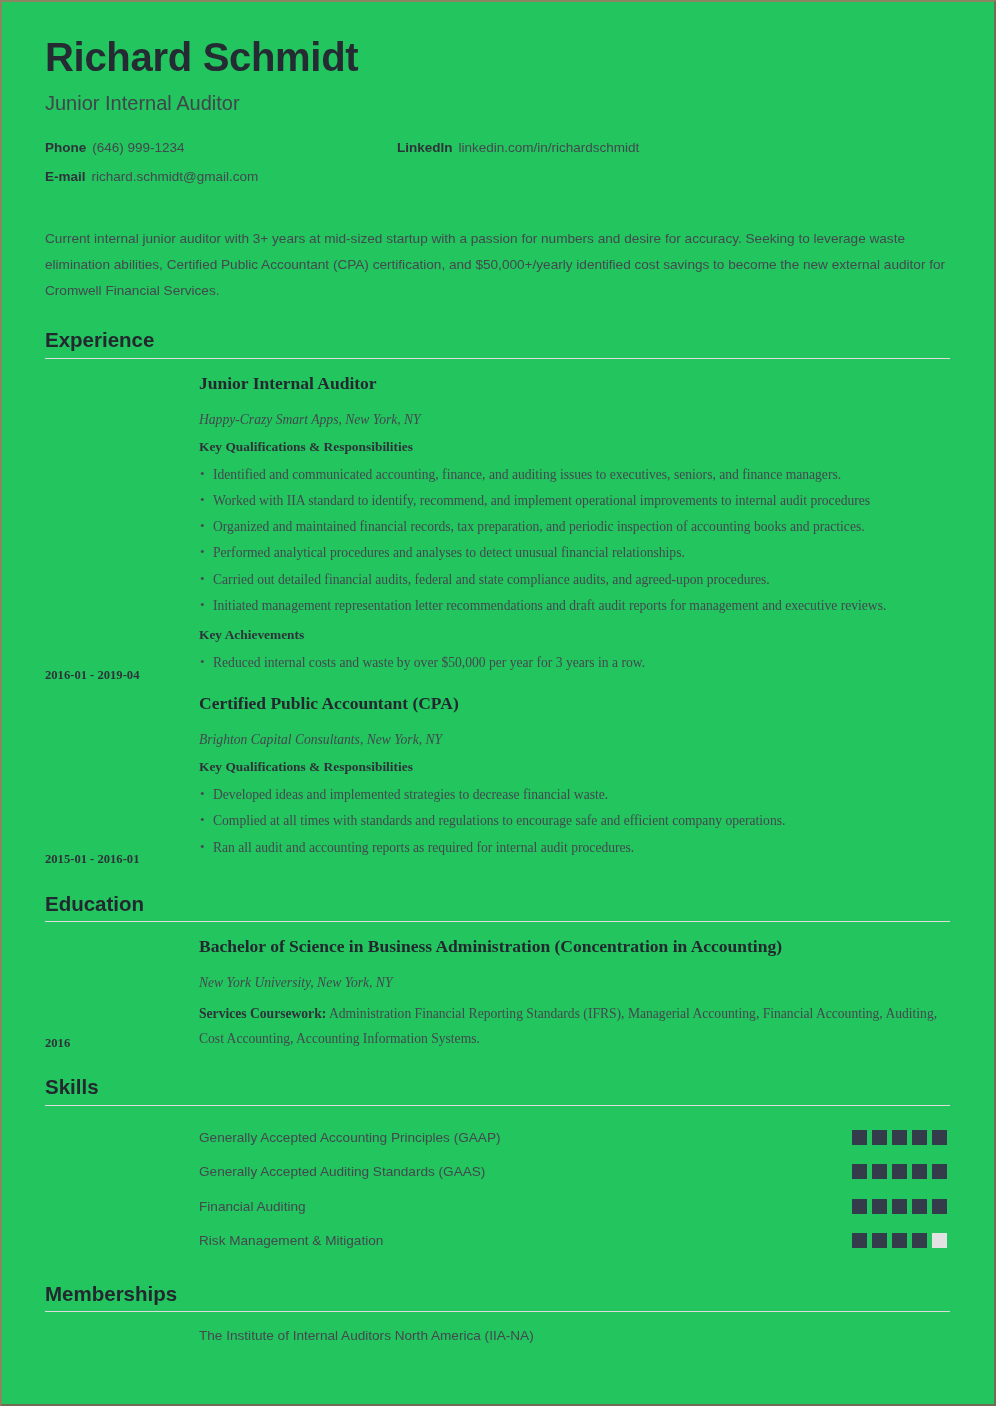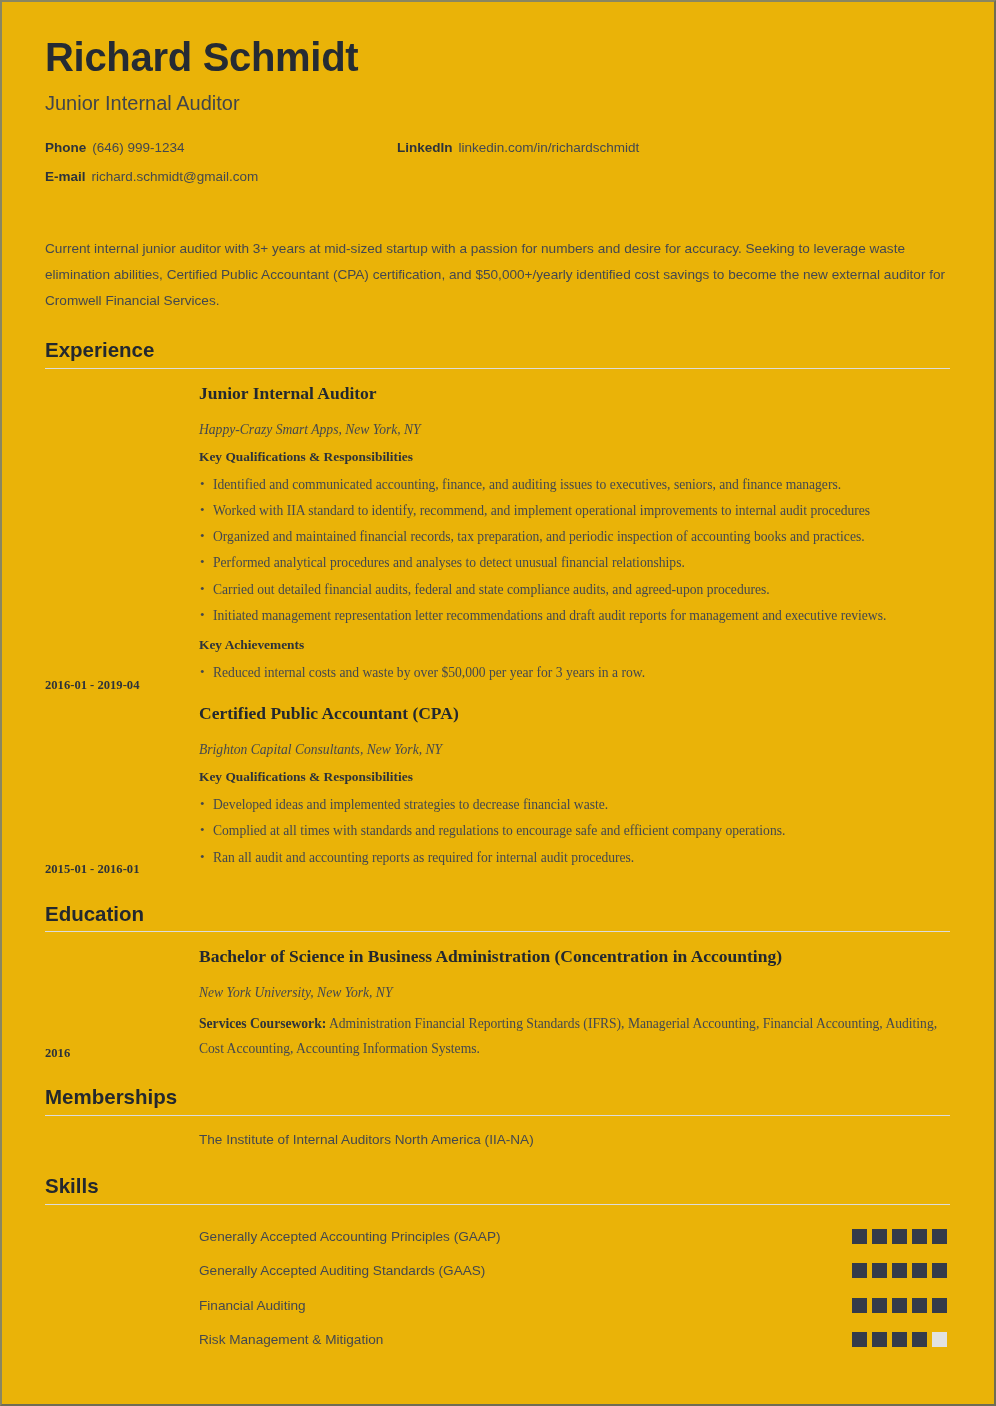--- a/index.html
+++ b/index.html
@@ -14,21 +14,21 @@
     height: 1406px;
     font-family: "Liberation Sans", sans-serif;
     color: #3d4148;
     -webkit-font-smoothing: antialiased;
   }
 
   .page {
     position: relative;
     width: 996px;
     height: 1406px;
-    background: #eab308;
+    background: #22c55e;
     border-top: 2px solid #8a8661;
     border-left: 2px solid #8a8661;
     border-right: 2px solid #6f6d55;
     border-bottom: 2px solid #6f6d55;
     padding: 0;
     overflow: hidden;
   }
   .inner {
     padding: 34px 44px 0 43px;
   }
@@ -63,21 +63,21 @@
   .contact-grid td.col-left  { width: 352px; }
   .c-label {
     font-weight: bold;
     color: #2e333a;
     margin-right: 6px;
   }
   .c-value { color: #44484f; }
 
   
   .summary {
-    margin: 40px 0 0 0;
+    margin: 30px 0 0 0;
     font-size: 13.6px;
     line-height: 1.92;
     color: #44484f;
     text-align: left;
     max-width: 915px;
   }
 
   
   .section { margin-top: 23px; }
   .section-heading {
@@ -290,78 +290,78 @@
         <div class="entry-date">2016</div>
         <div class="entry-body">
           <h3 class="entry-title">Bachelor of Science in Business Administration (Concentration in Accounting)</h3>
           <div class="entry-sub">New York University, New York, NY</div>
           <p class="edu-note"><b>Services Coursework:</b><span> Administration Financial Reporting Standards (IFRS), Managerial Accounting, Financial Accounting, Auditing, Cost Accounting, Accounting Information Systems.</span></p>
         </div>
       </div>
     </section>
 
     <section class="section">
+      <h2 class="section-heading">Skills</h2>
+      <hr class="section-rule">
+      <div class="skills-list">
+
+        <div class="skill-row">
+          <div class="spacer"></div>
+          <div class="skill-name">Generally Accepted Accounting Principles (GAAP)</div>
+          <div class="skill-dots">
+              <span class="sq on"></span>
+              <span class="sq on"></span>
+              <span class="sq on"></span>
+              <span class="sq on"></span>
+              <span class="sq on"></span>
+            </div>
+        </div>
+
+        <div class="skill-row">
+          <div class="spacer"></div>
+          <div class="skill-name">Generally Accepted Auditing Standards (GAAS)</div>
+          <div class="skill-dots">
+              <span class="sq on"></span>
+              <span class="sq on"></span>
+              <span class="sq on"></span>
+              <span class="sq on"></span>
+              <span class="sq on"></span>
+            </div>
+        </div>
+
+        <div class="skill-row">
+          <div class="spacer"></div>
+          <div class="skill-name">Financial Auditing</div>
+          <div class="skill-dots">
+              <span class="sq on"></span>
+              <span class="sq on"></span>
+              <span class="sq on"></span>
+              <span class="sq on"></span>
+              <span class="sq on"></span>
+            </div>
+        </div>
+
+        <div class="skill-row">
+          <div class="spacer"></div>
+          <div class="skill-name">Risk Management &amp; Mitigation</div>
+          <div class="skill-dots">
+              <span class="sq on"></span>
+              <span class="sq on"></span>
+              <span class="sq on"></span>
+              <span class="sq on"></span>
+              <span class="sq off"></span>
+            </div>
+        </div>
+
+      </div>
+    </section>
+
+    <section class="section">
       <h2 class="section-heading">Memberships</h2>
       <hr class="section-rule">
       <div class="plain-row">
         <div class="spacer"></div>
         <div class="plain-text">The Institute of Internal Auditors North America (IIA-NA)</div>
       </div>
     </section>
 
-    <section class="section">
-      <h2 class="section-heading">Skills</h2>
-      <hr class="section-rule">
-      <div class="skills-list">
-
-        <div class="skill-row">
-          <div class="spacer"></div>
-          <div class="skill-name">Generally Accepted Accounting Principles (GAAP)</div>
-          <div class="skill-dots">
-              <span class="sq on"></span>
-              <span class="sq on"></span>
-              <span class="sq on"></span>
-              <span class="sq on"></span>
-              <span class="sq on"></span>
-            </div>
-        </div>
-
-        <div class="skill-row">
-          <div class="spacer"></div>
-          <div class="skill-name">Generally Accepted Auditing Standards (GAAS)</div>
-          <div class="skill-dots">
-              <span class="sq on"></span>
-              <span class="sq on"></span>
-              <span class="sq on"></span>
-              <span class="sq on"></span>
-              <span class="sq on"></span>
-            </div>
-        </div>
-
-        <div class="skill-row">
-          <div class="spacer"></div>
-          <div class="skill-name">Financial Auditing</div>
-          <div class="skill-dots">
-              <span class="sq on"></span>
-              <span class="sq on"></span>
-              <span class="sq on"></span>
-              <span class="sq on"></span>
-              <span class="sq on"></span>
-            </div>
-        </div>
-
-        <div class="skill-row">
-          <div class="spacer"></div>
-          <div class="skill-name">Risk Management &amp; Mitigation</div>
-          <div class="skill-dots">
-              <span class="sq on"></span>
-              <span class="sq on"></span>
-              <span class="sq on"></span>
-              <span class="sq on"></span>
-              <span class="sq off"></span>
-            </div>
-        </div>
-
-      </div>
-    </section>
-
   </div>
 </div>
 
 </body></html>

